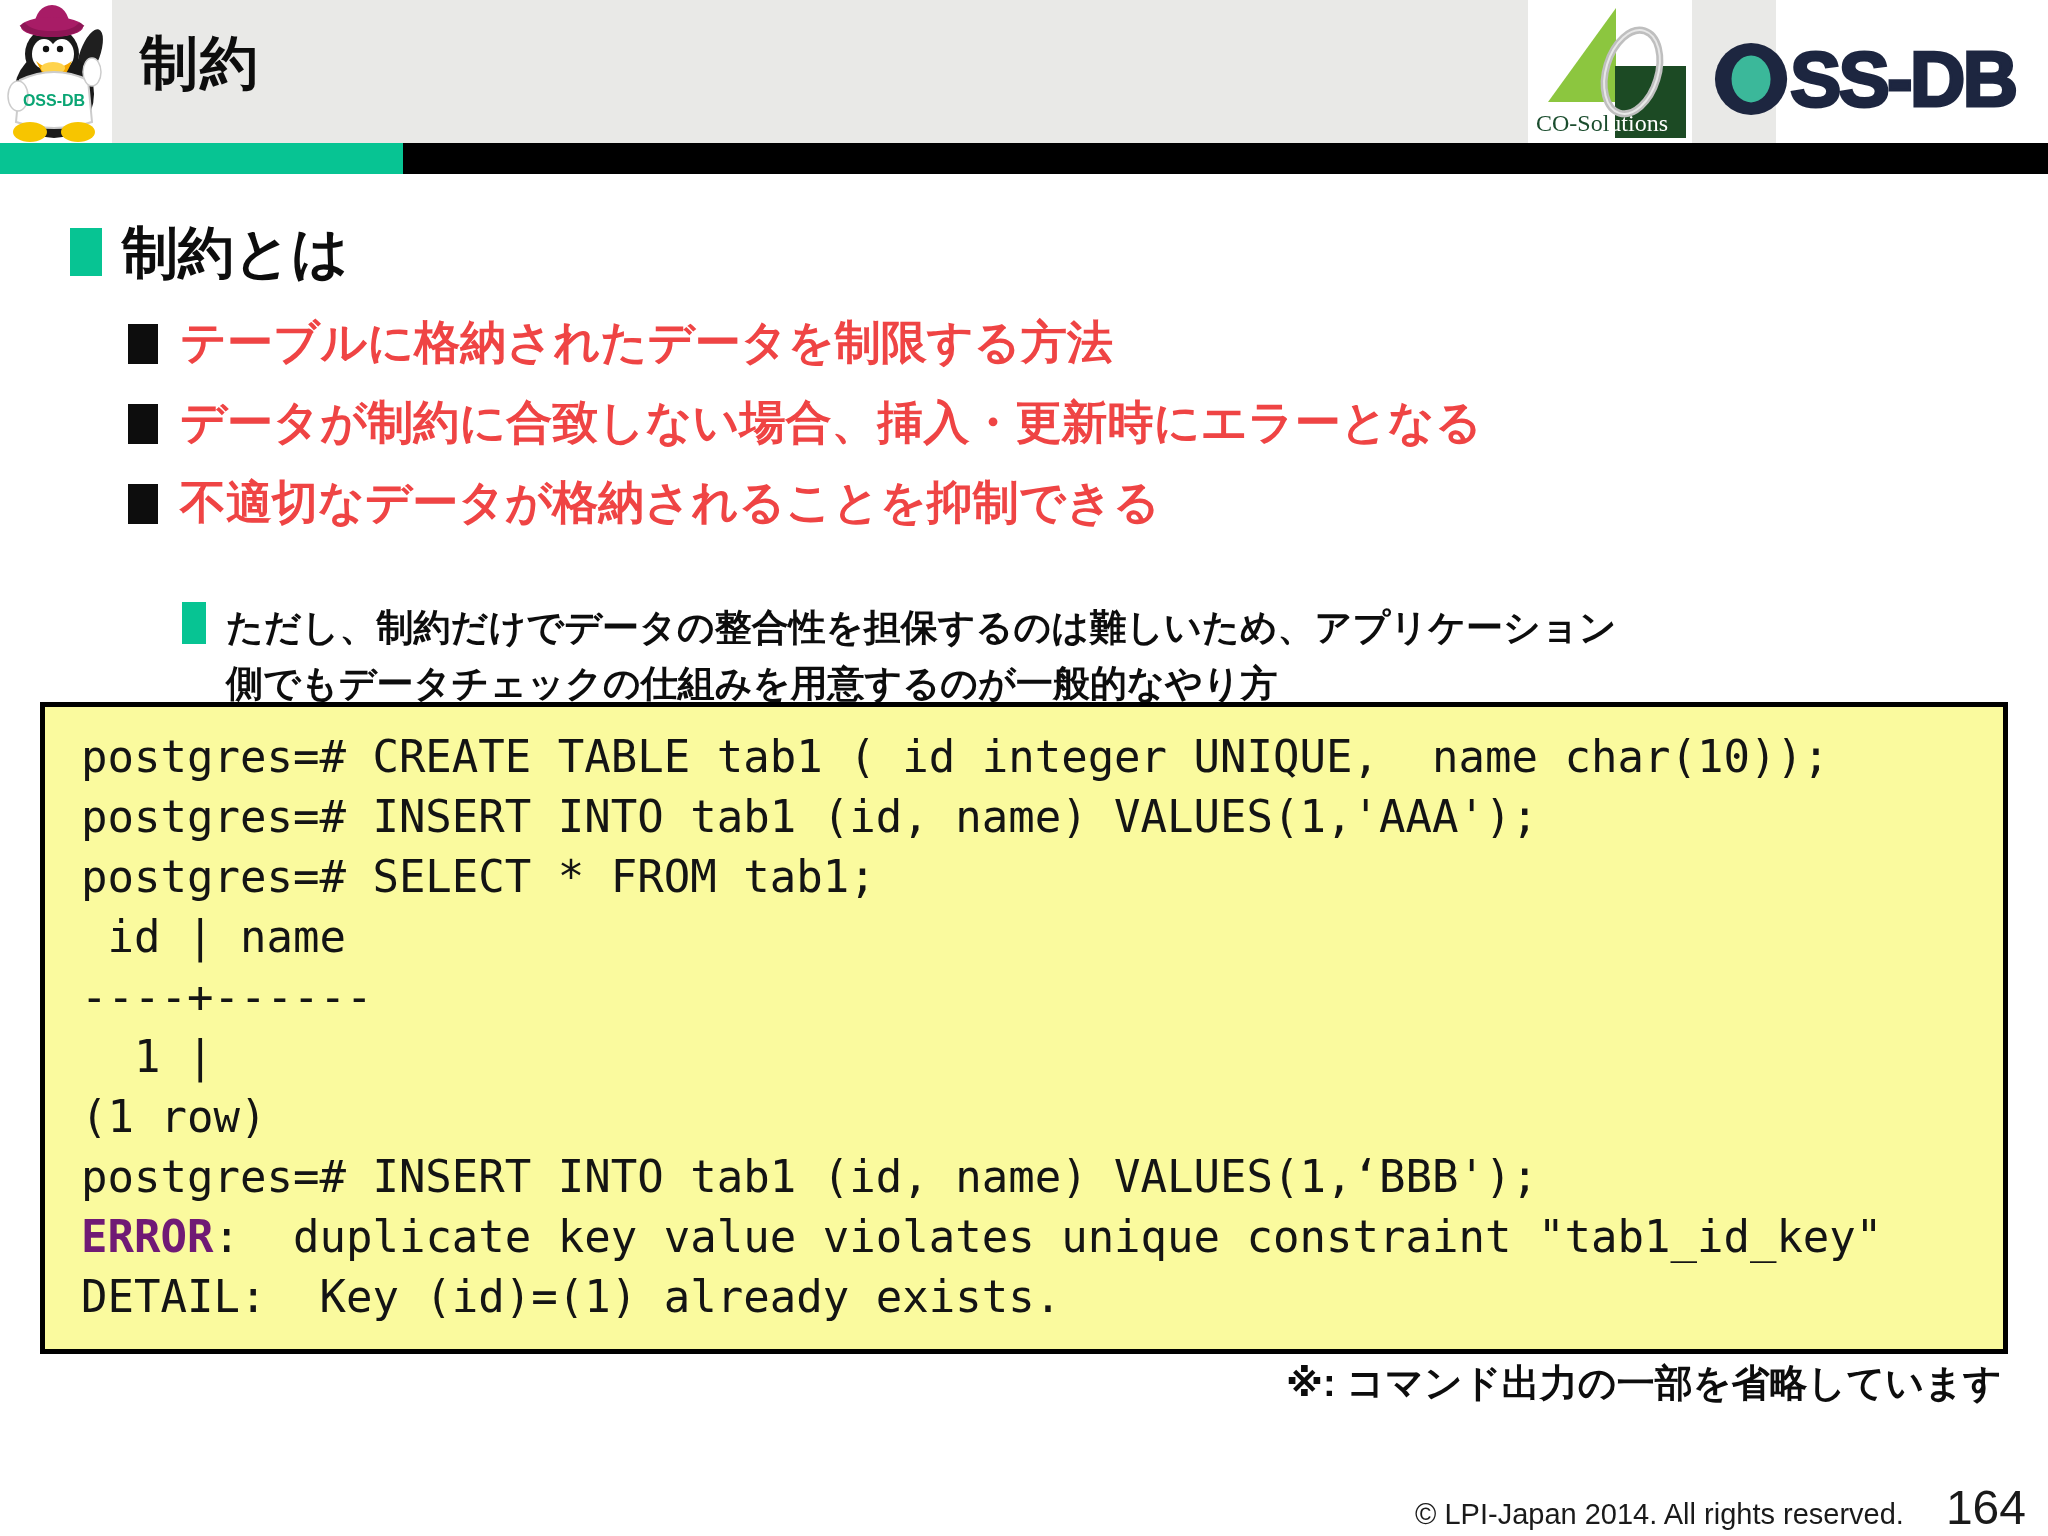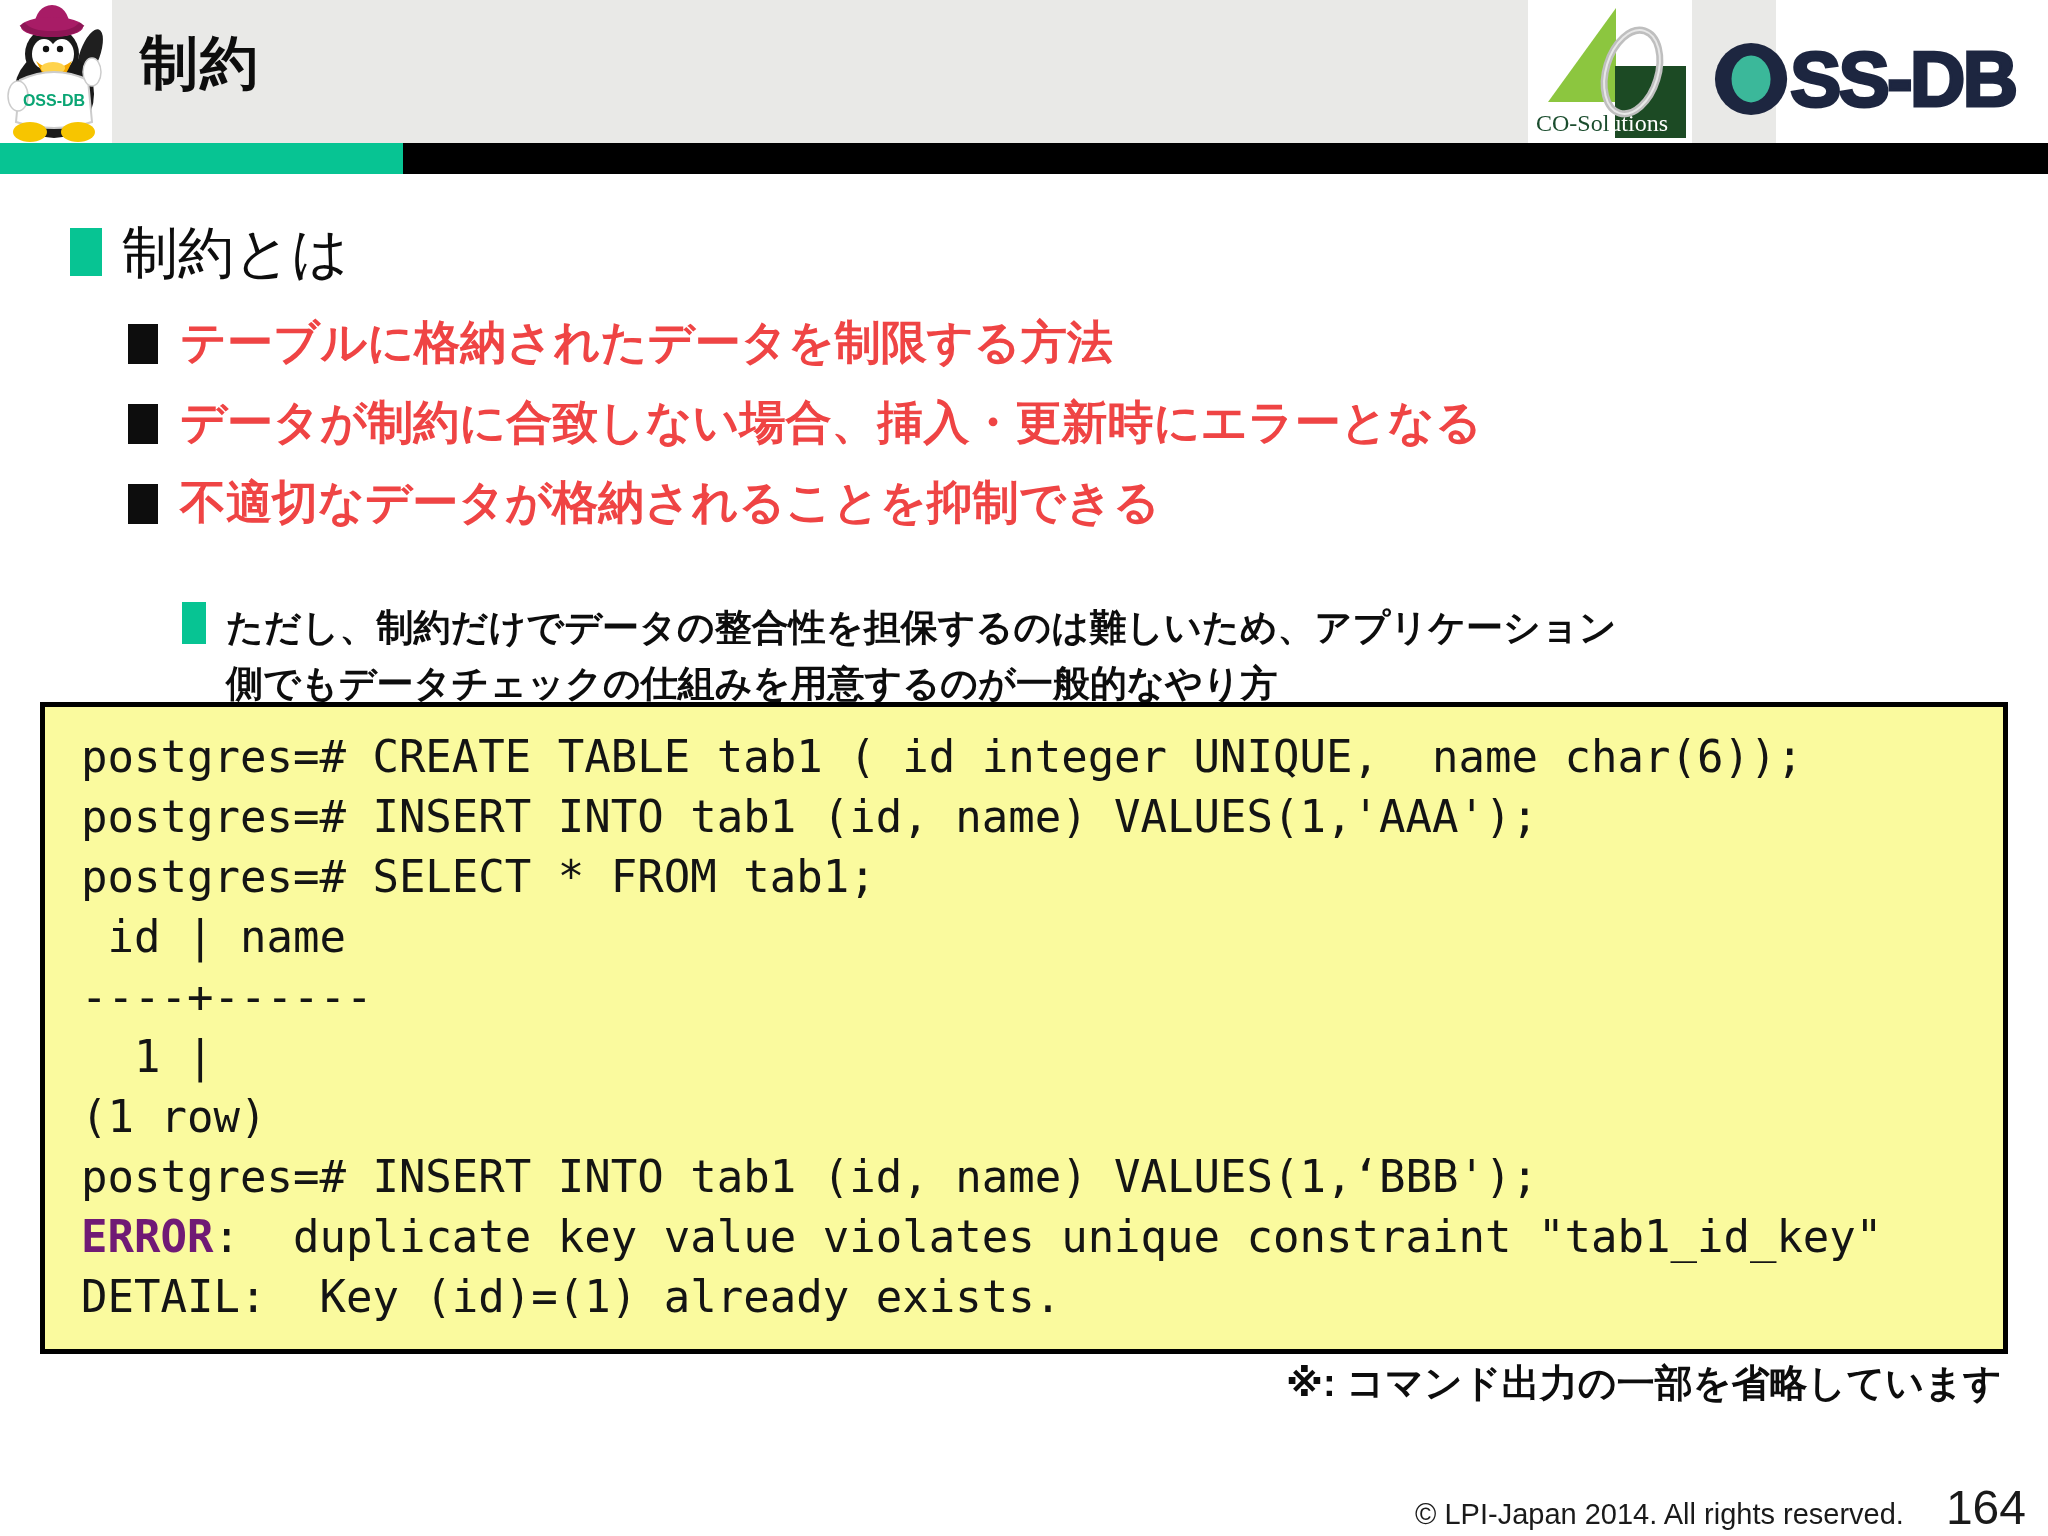--- a/index.html
+++ b/index.html
@@ -20,21 +20,21 @@
   .ossdb-logo{position:absolute;left:1712px;top:38px;width:322px;height:80px;}
   .title-bar-green{position:absolute;left:0;top:143px;width:403px;height:31px;background:#07C493;}
   .title-bar-black{position:absolute;left:403px;top:143px;width:1645px;height:31px;background:#000000;}
   
   .row{position:absolute;display:flex;align-items:flex-start;}
   .sq{flex:0 0 auto;display:inline-block;}
   .sq-green-lg{width:32px;height:48px;background:#07C493;margin:6px 20px 0 0;}
   .sq-black{width:30px;height:40px;background:#0d0d0d;margin:6px 22px 0 0;}
   .sq-green-sm{width:24px;height:42px;background:#07C493;margin:2px 20px 0 0;}
   .heading-row{left:70px;top:222px;}
-  .heading-text{font-size:56px;font-weight:400;line-height:1.1;color:#0d0d0d;}
+  .heading-text{font-size:56px;font-weight:700;line-height:1.1;color:#0d0d0d;}
   .bullet-text{font-size:46px;font-weight:800;line-height:1.1;color:#ef4444;font-family:Liberation Serif, serif;}
   .b1{left:128px;top:318px;}
   .b2{left:128px;top:398px;}
   .b3{left:128px;top:478px;}
   .sub-row{left:182px;top:556px;margin-top:44px;}
   .sub-text{font-size:37px;font-weight:800;line-height:56px;color:#0d0d0d;}
   
   .code-box{
     position:absolute;left:40px;top:702px;width:1968px;height:652px;
     background:#FAFA9E;border:5px solid #000000;box-sizing:border-box;
@@ -136,21 +136,21 @@
 
   <div class="row sub-row">
     <span class="sq sq-green-sm"></span>
     <span class="sub-text">
       <span style="display:block;">ただし、制約だけでデータの整合性を担保するのは難しいため、アプリケーション</span>
       <span style="display:block;">側でもデータチェックの仕組みを用意するのが一般的なやり方</span>
     </span>
   </div>
 
   <div class="code-box">
-    <div class="code-line">postgres=# CREATE TABLE tab1 ( id integer UNIQUE,  name char(6));</div>
+    <div class="code-line">postgres=# CREATE TABLE tab1 ( id integer UNIQUE,  name char(10));</div>
     <div class="code-line">postgres=# INSERT INTO tab1 (id, name) VALUES(1,'AAA');</div>
     <div class="code-line">postgres=# SELECT * FROM tab1;</div>
     <div class="code-line"> id | name</div>
     <div class="code-line">----+------</div>
     <div class="code-line">  1 |</div>
     <div class="code-line">(1 row)</div>
     <div class="code-line">postgres=# INSERT INTO tab1 (id, name) VALUES(1,‘BBB');</div>
     <div class="code-line"><span class="err">ERROR</span><span>:  duplicate key value violates unique constraint "tab1_id_key"</span></div>
     <div class="code-line">DETAIL:  Key (id)=(1) already exists.</div>
   </div>

